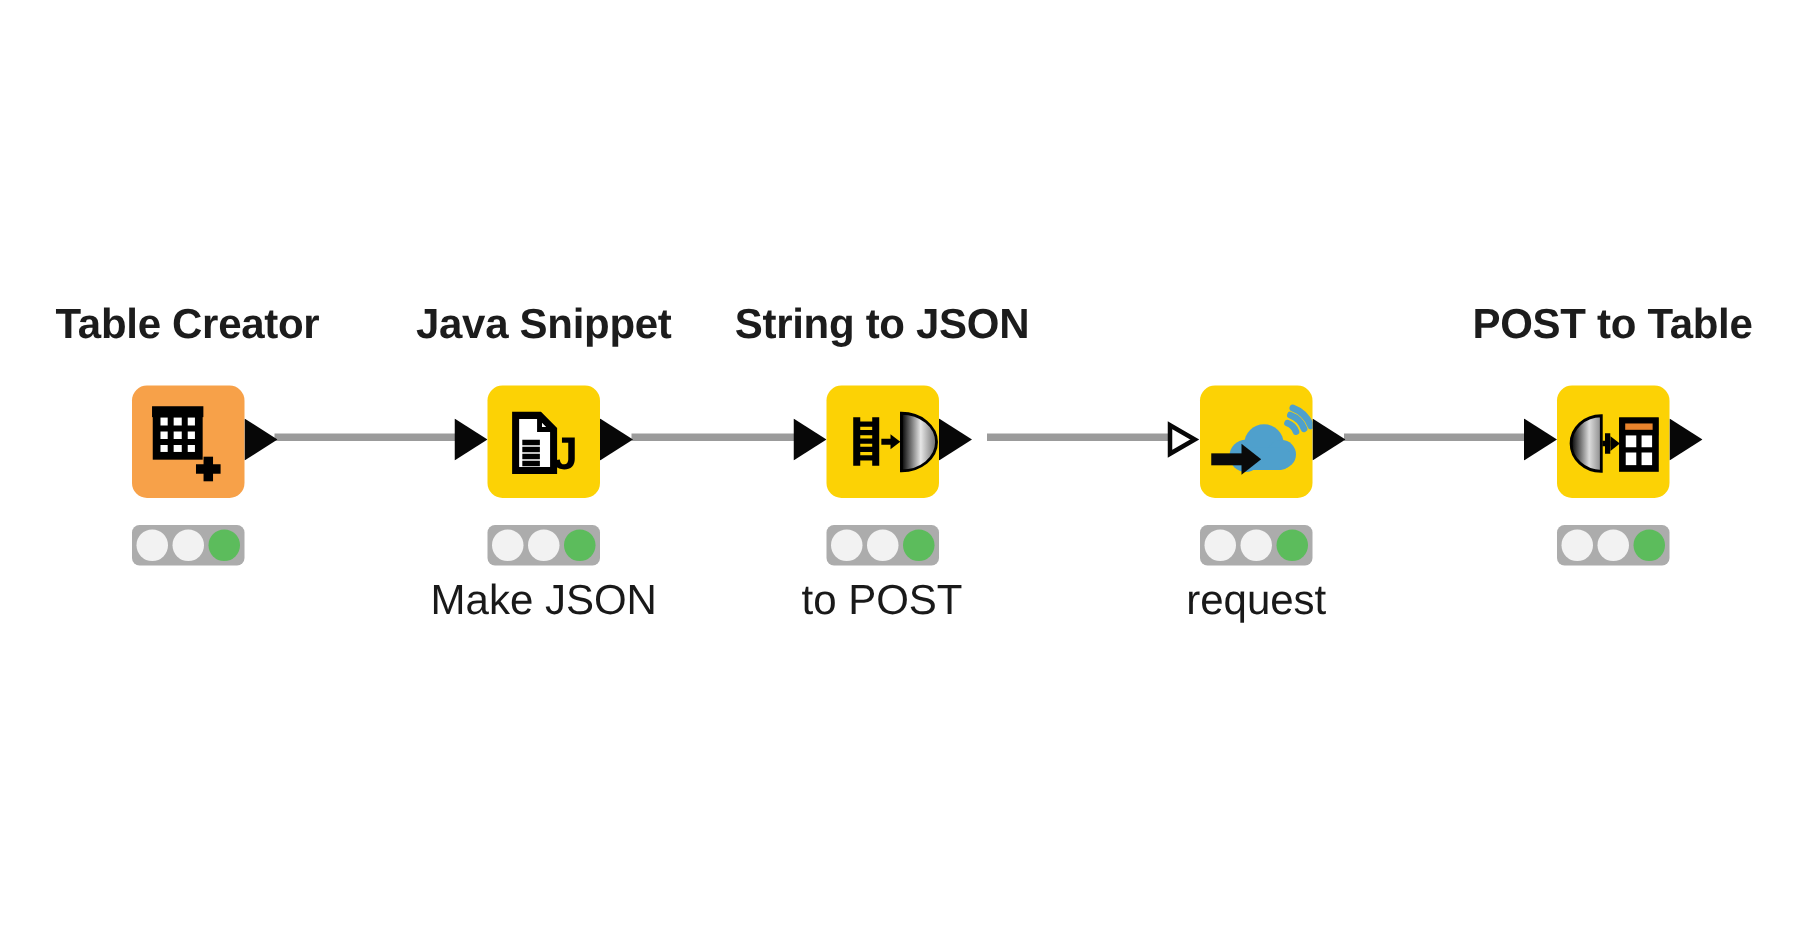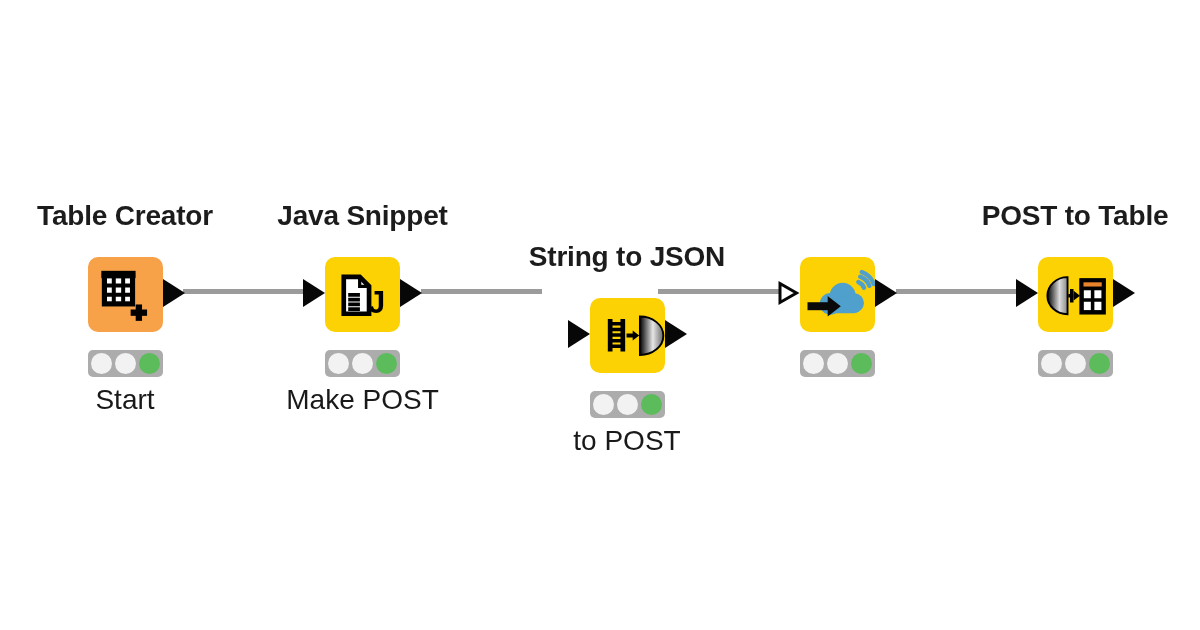--- a/index.html
+++ b/index.html
@@ -62,21 +62,20 @@
       </svg>
     </div>
     <svg class="port out" width="22" height="28">
       <polygon points="0,0 22,14 0,28" fill="#070707"></polygon>
     </svg>
     <div class="traffic">
       <span class="light light-off"></span>
       <span class="light light-off"></span>
       <span class="light light-green"></span>
     </div>
-    <div class="node-label">Start</div>
   </div>
 
   <div class="node" style="left:252.5px;text-decoration:underline;">
     <div class="node-title">Java Snippet</div>
     <div class="tile yellow">
       <svg width="75" height="75" viewBox="0 0 32 32">
         <path d="M8 8.5 H14.8 L18.8 12.5 V24.2 H8 Z" fill="#fff" stroke="#000" stroke-width="2"></path>
         <path d="M14.8 8.5 V12.5 H18.8" fill="none" stroke="#000" stroke-width="1.4"></path>
         <path d="M9.9 16.2 H14.9 M9.9 18.2 H14.9 M9.9 20.2 H14.9 M9.9 22.2 H14.9" stroke="#000" stroke-width="1.6"></path>
         <text x="22.1" y="23.7" font-size="13" font-weight="bold" fill="#000" text-anchor="middle" font-family="'Liberation Sans',sans-serif">J</text>
@@ -86,24 +85,24 @@
       <polygon points="0,0 22,14 0,28" fill="#070707"></polygon>
     </svg>
     <svg class="port out" width="22" height="28">
       <polygon points="0,0 22,14 0,28" fill="#070707"></polygon>
     </svg>
     <div class="traffic">
       <span class="light light-off"></span>
       <span class="light light-off"></span>
       <span class="light light-green"></span>
     </div>
-    <div class="node-label">Make POST</div>
+    <div class="node-label">Make JSON</div>
   </div>
 
-  <div class="node" style="left:517px;margin-top:41px;">
+  <div class="node" style="left:478px;">
     <div class="node-title">String to JSON</div>
     <div class="tile yellow">
       <svg width="75" height="75" viewBox="0 0 32 32">
         <defs>
           <linearGradient id="dishR" x1="0" y1="0" x2="1" y2="0">
             <stop offset="0%" stop-color="#000"></stop>
             <stop offset="55%" stop-color="#e6e6e6"></stop>
             <stop offset="100%" stop-color="#6a6a6a"></stop>
           </linearGradient>
         </defs>
@@ -146,20 +145,21 @@
       <polygon points="2,4.5 18.5,14 2,23.5" fill="#ffffff" stroke="#070707" stroke-width="3"></polygon>
     </svg>
     <svg class="port out" width="22" height="28">
       <polygon points="0,0 22,14 0,28" fill="#070707"></polygon>
     </svg>
     <div class="traffic">
       <span class="light light-off"></span>
       <span class="light light-off"></span>
       <span class="light light-green"></span>
     </div>
+    <div class="node-label">request</div>
   </div>
 
   <div class="node" style="left:965px;">
     <div class="node-title">POST to Table</div>
     <div class="tile yellow">
       <svg width="75" height="75" viewBox="0 0 32 32">
         <defs>
           <linearGradient id="dishL" x1="0" y1="0" x2="1" y2="0">
             <stop offset="0%" stop-color="#000"></stop>
             <stop offset="60%" stop-color="#dcdcdc"></stop>

